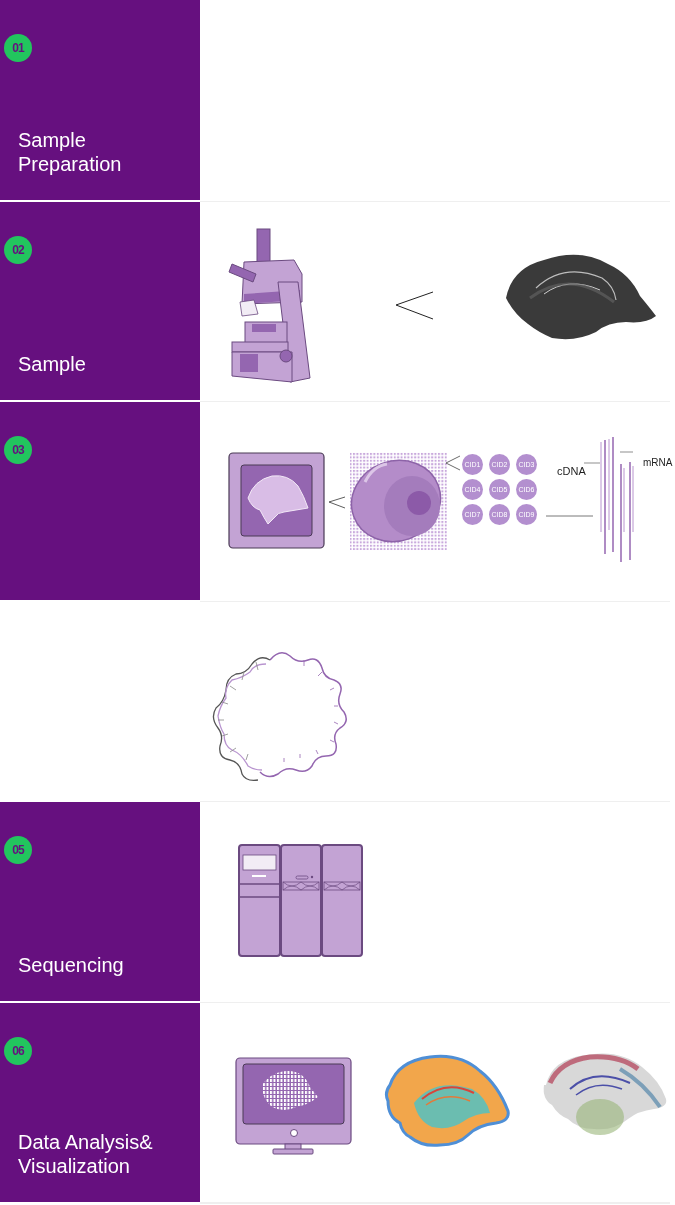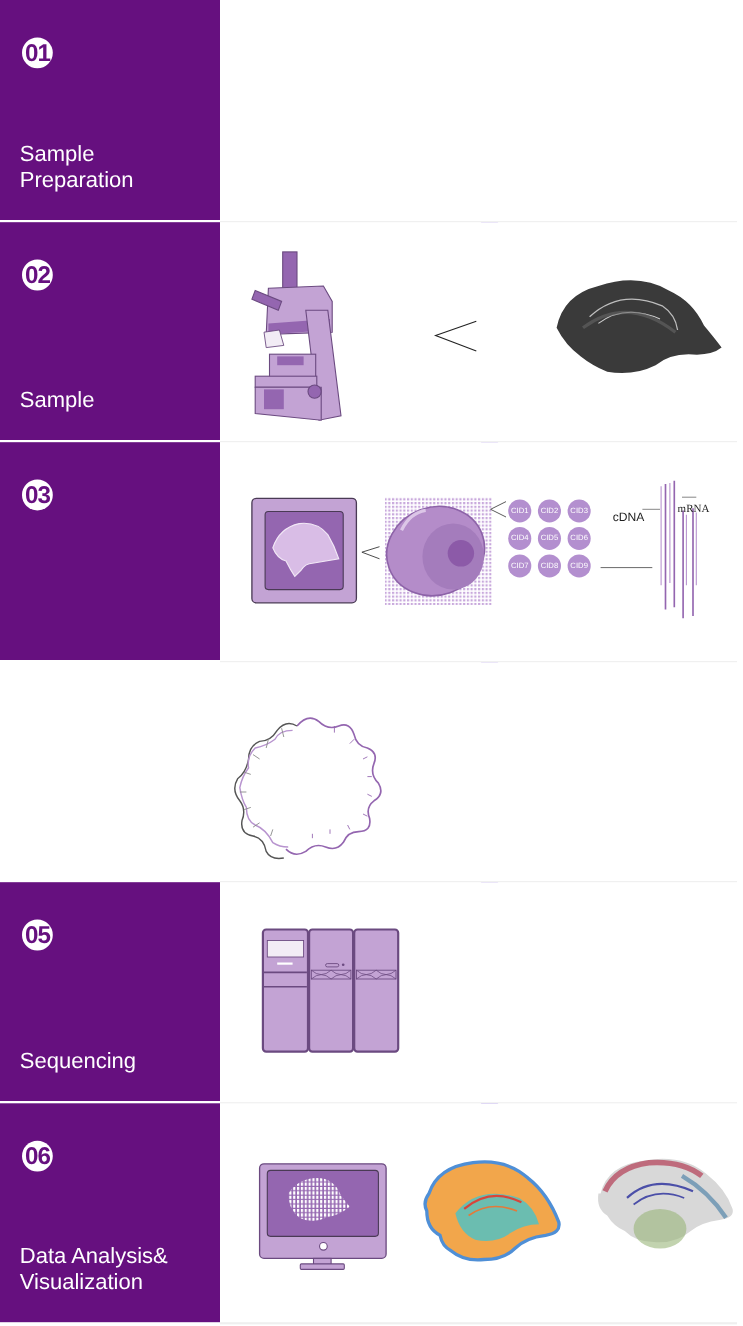--- a/index.html
+++ b/index.html
@@ -2,22 +2,22 @@
 <html><head>
 <meta charset="utf-8">
 <style>
   * { box-sizing: border-box; margin: 0; padding: 0; }
   html, body { width: 675px; height: 1205px; background: #ffffff; overflow: hidden; }
   body { font-family: "Liberation Sans", "DejaVu Sans", sans-serif; position: relative; }
   .workflow { position: absolute; left: 0; top: 0; width: 675px; height: 1205px; }
   .step { position: absolute; left: 0; width: 675px; }
   .step-panel { position: absolute; left: 0; top: 0; width: 200px; height: 100%; background: #66107f; }
   .step-badge {
-    position: absolute; left: 20px; top: 34px; width: 28px; height: 28px; border-radius: 50%;
-    background: #ffffff; color: #66107f; font-weight: bold; font-size: 22px; letter-spacing: -1px;
+    position: absolute; left: 4px; top: 34px; width: 28px; height: 28px; border-radius: 50%;
+    background: #22c55e; color: #66107f; font-weight: bold; font-size: 12px; letter-spacing: -1px;
     display: flex; align-items: center; justify-content: center;
   }
   .step-title {
     position: absolute; left: 18px; bottom: 24px; width: 180px; color: #ffffff;
     font-size: 20px; line-height: 24px; white-space: pre-line; font-weight: normal;
   }
   .step-content { position: absolute; left: 200px; top: 0; right: 0; height: 100%; background: #ffffff; }
   .row-line { position: absolute; left: 200px; right: 5px; height: 2px; background: #efefef; }
   .gap-white { position: absolute; left: 0; width: 200px; height: 2px; background: #ffffff; }
   .arrow {
@@ -128,21 +128,21 @@
       <div class="cid" style="left:262px;top:52px;">CID1</div>
       <div class="cid" style="left:289px;top:52px;">CID2</div>
       <div class="cid" style="left:316px;top:52px;">CID3</div>
       <div class="cid" style="left:262px;top:77px;">CID4</div>
       <div class="cid" style="left:289px;top:77px;">CID5</div>
       <div class="cid" style="left:316px;top:77px;">CID6</div>
       <div class="cid" style="left:262px;top:102px;">CID7</div>
       <div class="cid" style="left:289px;top:102px;">CID8</div>
       <div class="cid" style="left:316px;top:102px;">CID9</div>
       <div class="small-label" style="left:357px;top:63px;">cDNA</div>
-      <div class="small-label" style="left:416px;top:55px;font-size:10px;font-family:Liberation Serif, serif;">mRNA</div>
+      <div class="small-label" style="left:443px;top:55px;font-size:10px;">mRNA</div>
     </div>
   </div>
 
   <div class="gap-white" style="top:600px;"></div>
   <div class="row-line" style="top:601px;"></div>
   <div class="arrow" style="top:602px;"></div>
 
   <div class="step" style="top:602px;height:198px;">
     <div class="step-content">
       <svg width="475" height="198">

